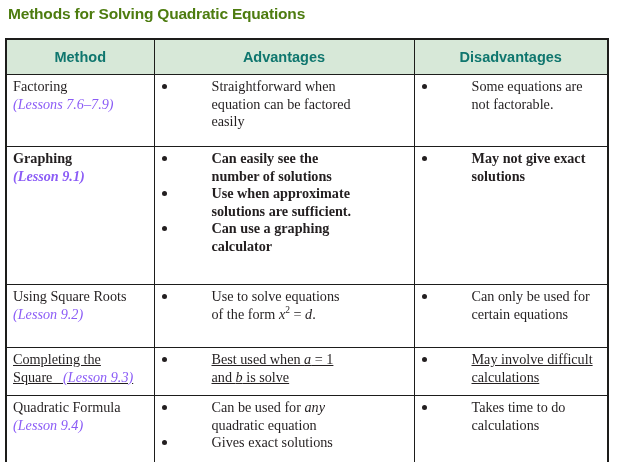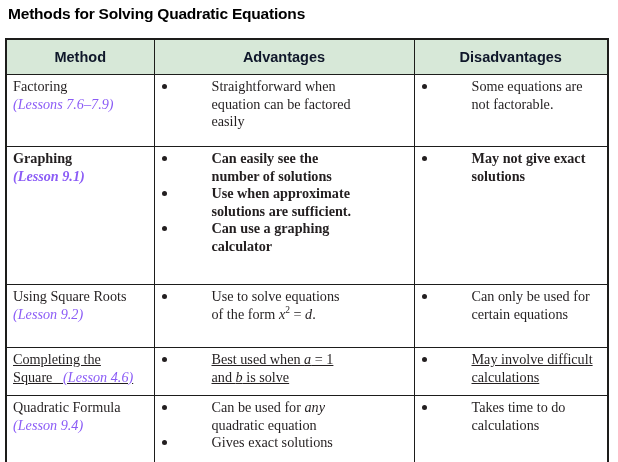--- a/index.html
+++ b/index.html
@@ -3,35 +3,35 @@
 <meta charset="utf-8">
 <style>
   html,body{margin:0;padding:0;}
   body{
     width:618px;height:462px;background:#ffffff;position:relative;
     font-family:"Liberation Serif", serif;color:#231f20;overflow:hidden;
   }
   .page-title{
     position:absolute;left:8px;top:5px;
     font-family:"Liberation Sans", sans-serif;
-    font-weight:bold;font-size:15.5px;letter-spacing:-0.2px;color:#000000;
+    font-weight:bold;font-size:15.5px;letter-spacing:-0.2px;color:#4d7c0f;
   }
   table.methods{
     position:absolute;left:5px;top:38px;width:602px;
     border-collapse:collapse;table-layout:fixed;
     border:2px solid #1d1d1b;
   }
   th,td{
     border:1px solid #1d1d1b;vertical-align:top;
     padding:3px 5px 3px 6px;overflow:hidden;
   }
   th{
     background:#d7e8d8;
     font-family:"Liberation Sans", sans-serif;
-    font-weight:bold;font-size:14.5px;color:#0f172a;
+    font-weight:bold;font-size:14.5px;color:#0f766e;
     text-align:center;vertical-align:middle;height:30px;padding:2px;
   }
   td{font-size:14.2px;line-height:17.6px;}
   .rich{white-space:pre-line;margin-left:38px;}
   .method-line{white-space:pre-line;}
   .lesson{color:#8b5cf6;font-style:italic;}
   .it{font-style:italic;}
   .bullet-item{display:flex;align-items:flex-start;}
   .bullet{
     width:5px;height:5px;border-radius:50%;background:#231f20;
@@ -125,21 +125,21 @@
           <div class="bullet-item">
             <span class="bullet"></span>
             <span class="rich"><span>Can only be used for
 certain equations</span></span>
           </div>
         </td>
       </tr>
       <tr style="height: 48px; text-decoration: underline;">
         <td>
           <div class="method-line"><span>Completing the</span></div>
-          <div class="method-line"><span>Square&nbsp;&nbsp;&nbsp;</span><span class="lesson">(Lesson 4.6)</span></div>
+          <div class="method-line"><span>Square&nbsp;&nbsp;&nbsp;</span><span class="lesson">(Lesson 9.3)</span></div>
         </td>
         <td>
           <div class="bullet-item">
             <span class="bullet"></span>
             <span class="rich"><span>Best used when </span><span class="it">a</span><span> = 1
 and </span><span class="it">b</span><span> is solve</span></span>
           </div>
         </td>
         <td>
           <div class="bullet-item">

